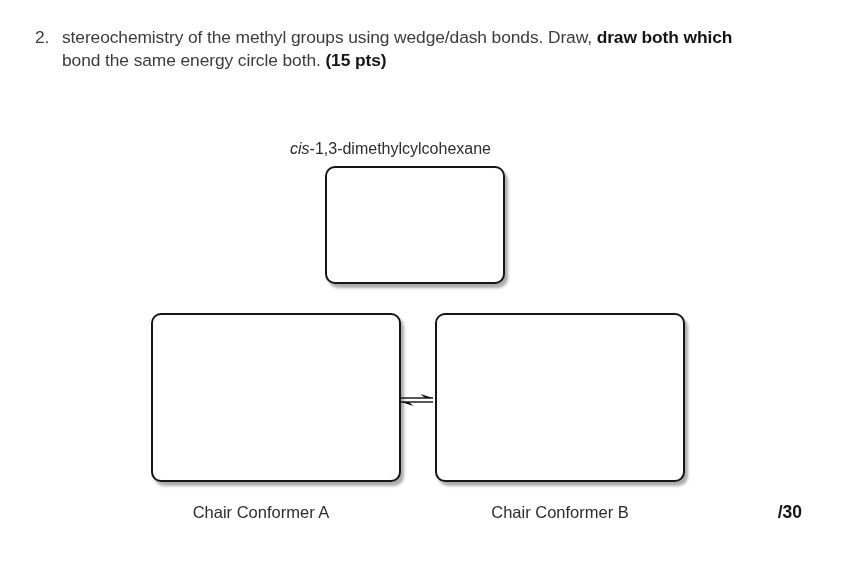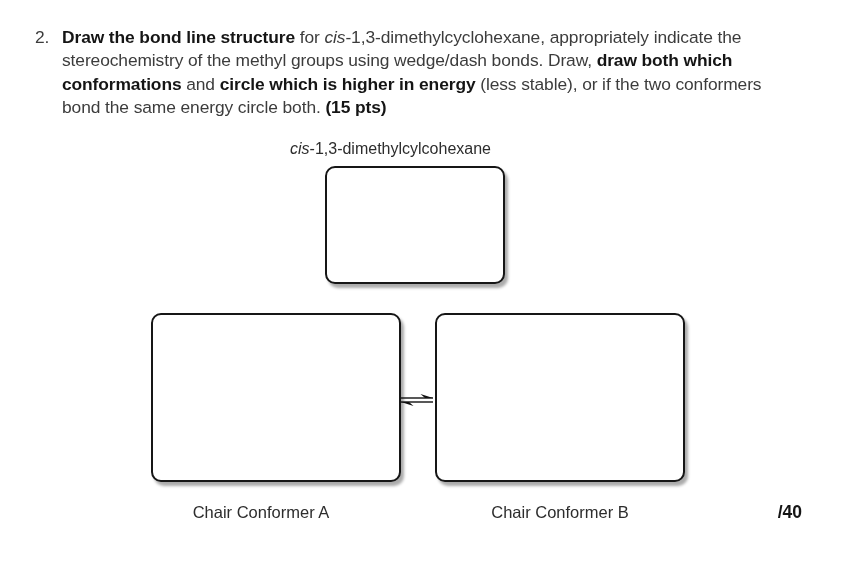--- a/index.html
+++ b/index.html
@@ -58,36 +58,34 @@
   }
 
   .eq-arrow { position: absolute; left: 399px; top: 393px; width: 36px; height: 14px; }
 </style>
 </head>
 <body>
 
 <div class="question">
   <div class="qnum">2.</div>
   <div class="qlines">
-    <div class="qline"><span class="b">Draw the bond line structure</span><span> for </span><span class="i">cis</span><span>-1,3-dimethylcyclohexane, appropriately indicate the</span></div>
     <div class="qline"><span>stereochemistry of the methyl groups using wedge/dash bonds. Draw, </span><span class="b">draw both which</span></div>
-    <div class="qline"><span class="b">conformations</span><span> and </span><span class="b">circle which is higher in energy</span><span> (less stable), or if the two conformers</span></div>
     <div class="qline"><span>bond the same energy circle both. </span><span class="b">(15 pts)</span></div>
   </div>
 </div>
 
 <div class="struct-label"><span class="i">cis</span><span>-1,3-dimethylcylcohexane</span></div>
 
 <div class="abox" id="box-main"></div>
 <div class="abox" id="box-a"></div>
 <div class="abox" id="box-b"></div>
 
 <svg class="eq-arrow" viewBox="0 0 36 14" xmlns="http://www.w3.org/2000/svg">
   <line x1="2" y1="5" x2="34" y2="5" stroke="#111111" stroke-width="1.4"></line>
   <path d="M34 5 L21.5 1 L26 5 Z" fill="#111111"></path>
   <line x1="2" y1="9" x2="34" y2="9" stroke="#111111" stroke-width="1.4"></line>
   <path d="M2 9 L14.5 13 L10 9 Z" fill="#111111"></path>
 </svg>
 
 <div class="conf-label" id="label-a">Chair Conformer A</div>
 <div class="conf-label" id="label-b">Chair Conformer B</div>
 
-<div class="score">/40</div>
+<div class="score">/30</div>
 
 </body></html>

